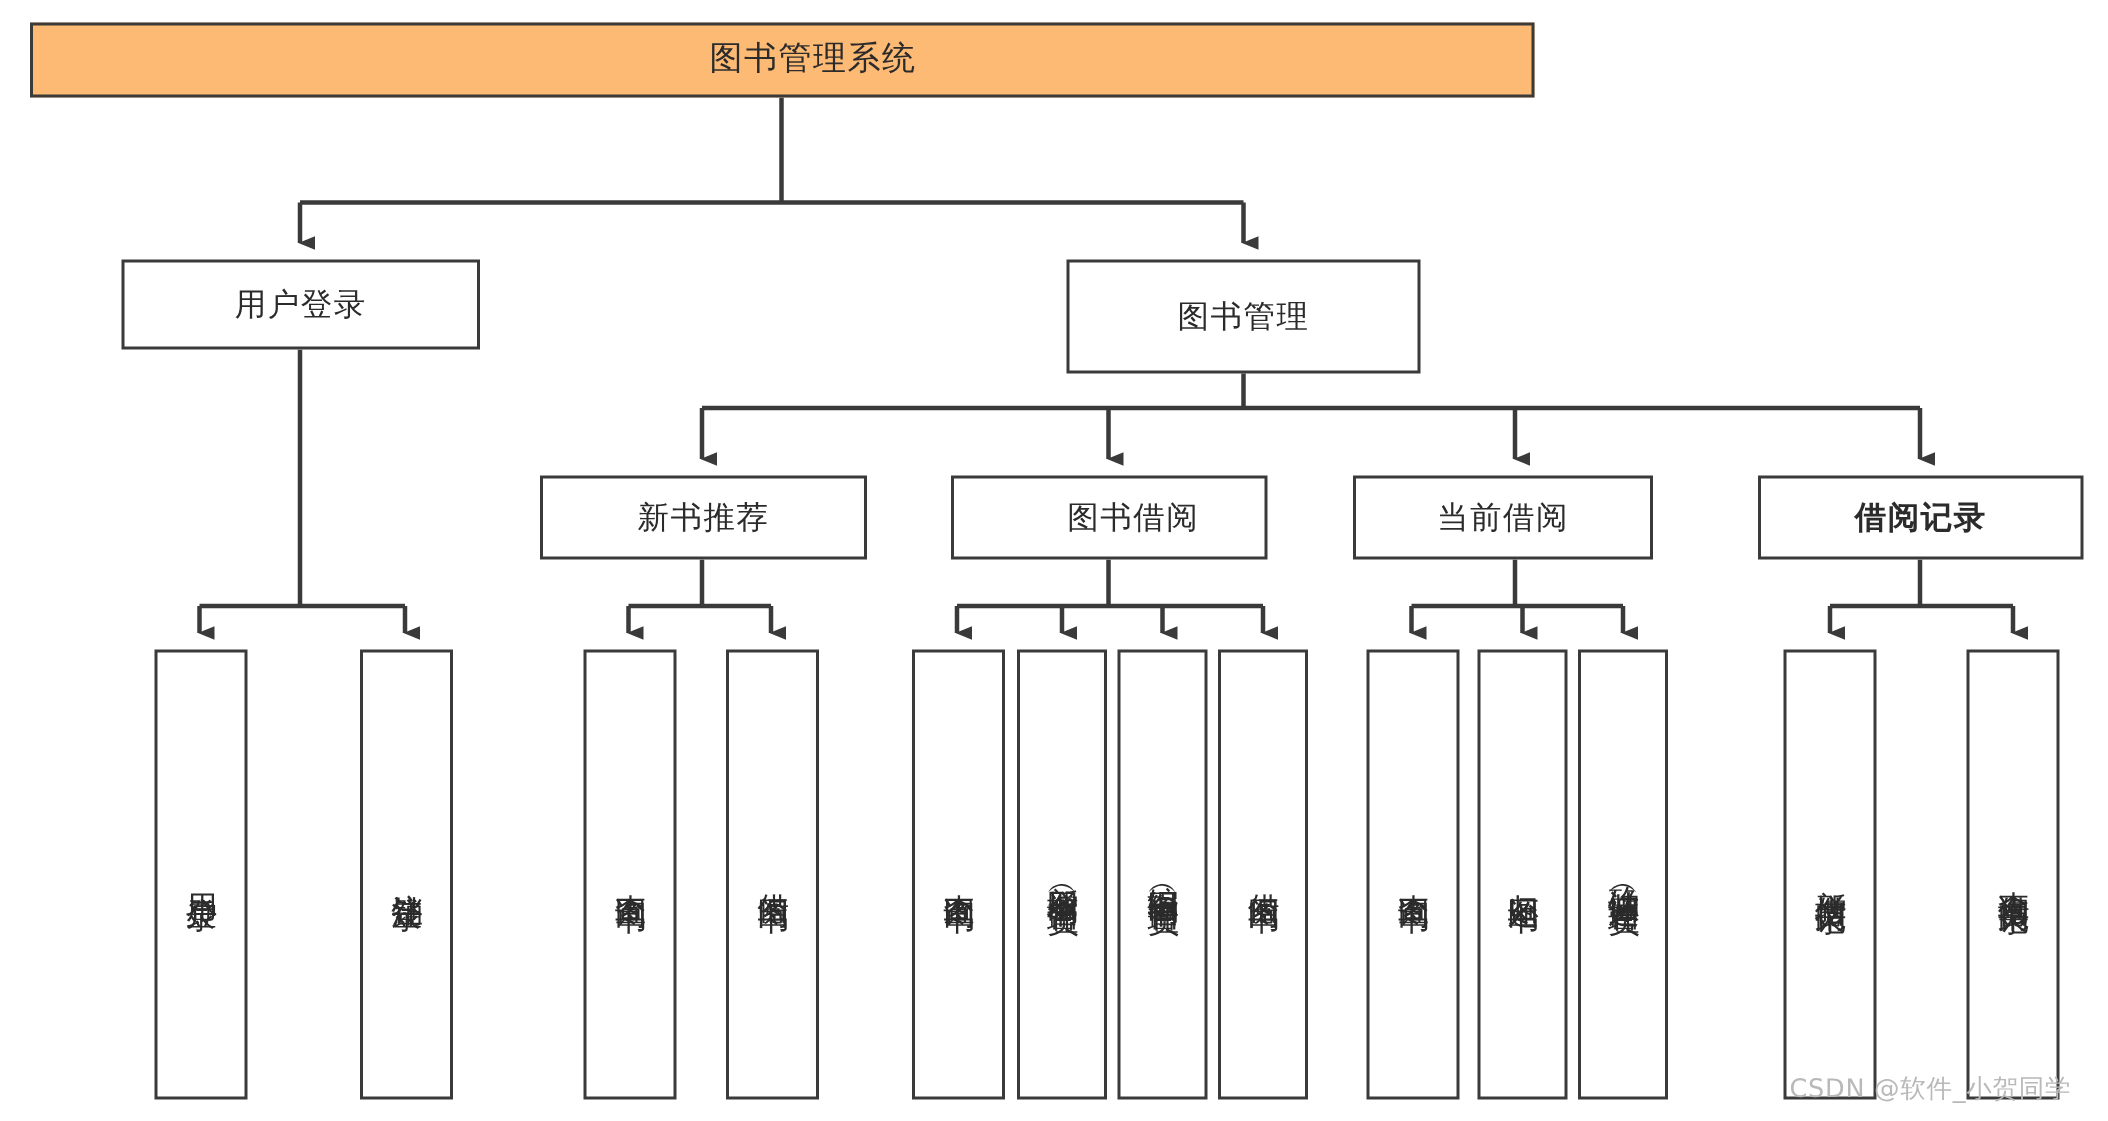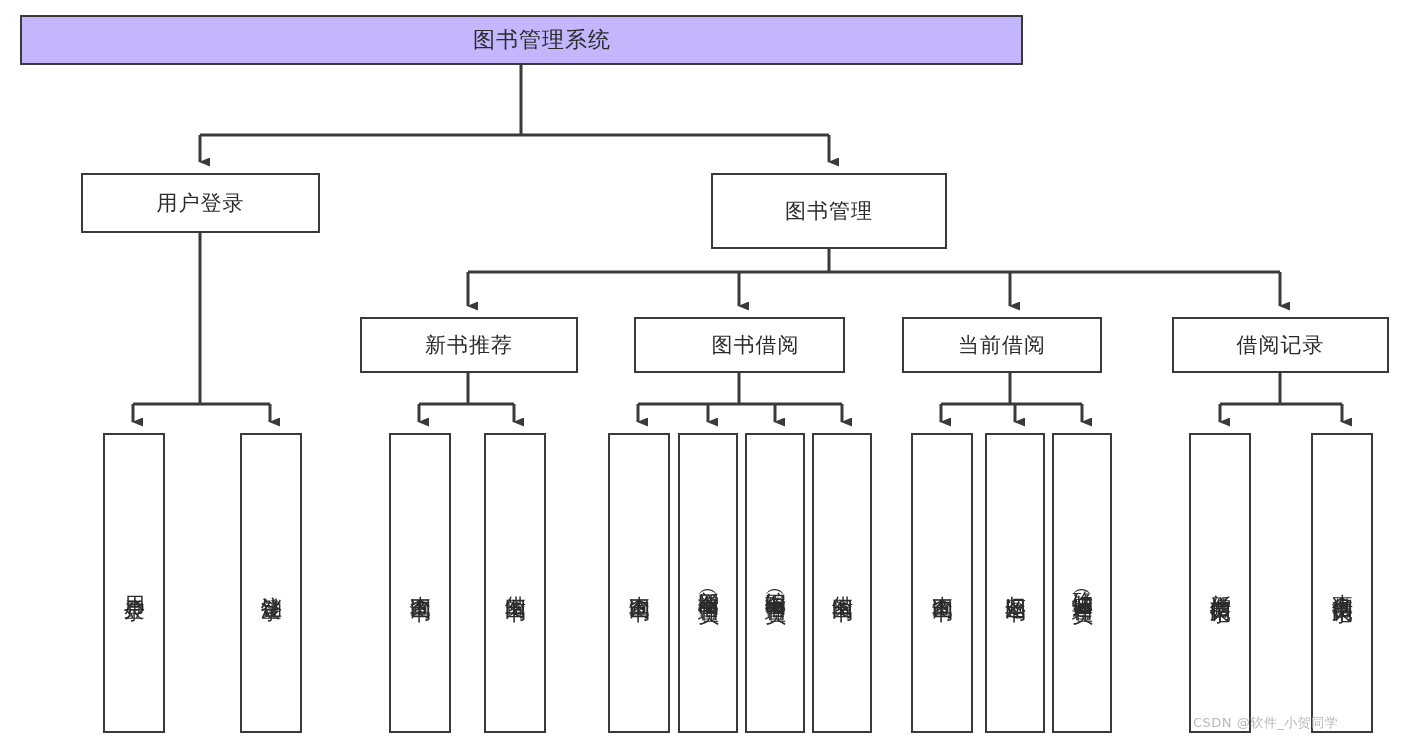--- a/index.html
+++ b/index.html
@@ -51,21 +51,21 @@
     font-size: 21px;
     letter-spacing: 2px;
     line-height: 1;
   }
   #node-root .node-label {
     font-size: 22px;
   }
   .watermark {
     position: absolute;
     color: #b9b9b9;
-    font-size: 13px;
+    font-size: 17px;
     white-space: nowrap;
     letter-spacing: 0.5px;
     pointer-events: none;
   }
 </style>
 </head>
 <body>
 
 <div id="diagram-canvas">
 
@@ -106,39 +106,39 @@
         <line x1="1015" y1="404" x2="1015" y2="422" marker-end="url(#arrowhead)"></line>
         <line x1="1082" y1="404" x2="1082" y2="422" marker-end="url(#arrowhead)"></line>
         <line x1="1280" y1="373" x2="1280" y2="404"></line>
         <line x1="1220" y1="404" x2="1342" y2="404"></line>
         <line x1="1220" y1="404" x2="1220" y2="422" marker-end="url(#arrowhead)"></line>
         <line x1="1342" y1="404" x2="1342" y2="422" marker-end="url(#arrowhead)"></line>
       </g>
   </svg>
 
   <div id="node-layer">
-      <div class="node-box horizontal" id="node-root" style="left: 20px; top: 15px; width: 1003px; height: 50px; border-color: rgb(58, 58, 58); background: #c4b5fd; padding-left: 41px;">
+      <div class="node-box horizontal" id="node-root" style="left: 20px; top: 15px; width: 1003px; height: 50px; border-color: rgb(58, 58, 58); background: #fdba74; padding-left: 41px;">
         <span class="node-label" style="color: rgb(43, 43, 43);">图书管理系统</span>
       </div>
       <div class="node-box horizontal" id="node-user-login" style="left: 81px; top: 173px; width: 239px; height: 60px; border-color: rgb(58, 58, 58); background: rgb(255, 255, 255);">
         <span class="node-label" style="color: rgb(43, 43, 43);">用户登录</span>
       </div>
       <div class="node-box horizontal" id="node-book-manage" style="left: 711px; top: 173px; width: 236px; height: 76px; border-color: rgb(58, 58, 58); background: rgb(255, 255, 255);">
         <span class="node-label" style="color: rgb(43, 43, 43);">图书管理</span>
       </div>
       <div class="node-box horizontal" id="node-new-book-recommend" style="left: 360px; top: 317px; width: 218px; height: 56px; border-color: rgb(58, 58, 58); background: rgb(255, 255, 255);">
         <span class="node-label" style="color: rgb(43, 43, 43); text-align: right;">新书推荐</span>
       </div>
       <div class="node-box horizontal" id="node-book-borrow" style="left: 634px; top: 317px; width: 211px; height: 56px; border-color: rgb(58, 58, 58); background: rgb(255, 255, 255);">
         <span class="node-label" style="color: rgb(43, 43, 43); margin-left: 32px;">图书借阅</span>
       </div>
       <div class="node-box horizontal" id="node-current-borrow" style="left: 902px; top: 317px; width: 200px; height: 56px; border-color: rgb(58, 58, 58); background: rgb(255, 255, 255);">
         <span class="node-label" style="color: rgb(43, 43, 43);">当前借阅</span>
       </div>
-      <div class="node-box horizontal" id="node-borrow-record" style="left: 1172px; top: 317px; width: 217px; height: 56px; border-color: rgb(58, 58, 58); background: rgb(255, 255, 255);">
+      <div class="node-box horizontal" id="node-borrow-record" style="left: 1172px; top: 317px; width: 217px; height: 56px; border-color: rgb(58, 58, 58); background: rgb(255, 255, 255); font-weight: bold;">
         <span class="node-label" style="color: rgb(43, 43, 43);">借阅记录</span>
       </div>
       <div class="node-box vertical" id="node-leaf-user-login" style="left: 103px; top: 433px; width: 62px; height: 300px; border-color: rgb(58, 58, 58); background: rgb(255, 255, 255);">
         <span class="node-label" style="color: rgb(43, 43, 43);">用户登录</span>
       </div>
       <div class="node-box vertical" id="node-leaf-logout" style="left: 240px; top: 433px; width: 62px; height: 300px; border-color: rgb(58, 58, 58); background: rgb(255, 255, 255);">
         <span class="node-label" style="color: rgb(43, 43, 43);">注销登录</span>
       </div>
       <div class="node-box vertical" id="node-leaf-query-book-1" style="left: 389px; top: 433px; width: 62px; height: 300px; border-color: rgb(58, 58, 58); background: rgb(255, 255, 255);">
         <span class="node-label" style="color: rgb(43, 43, 43);">查询图书</span>

